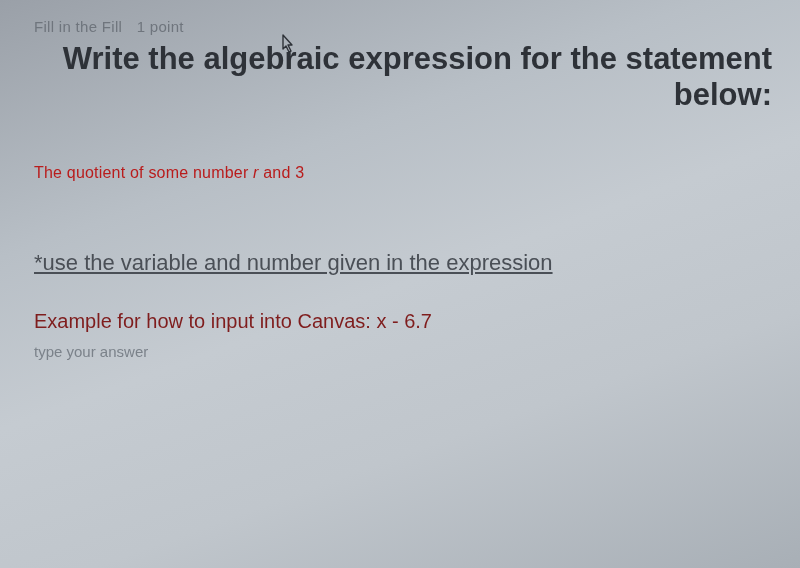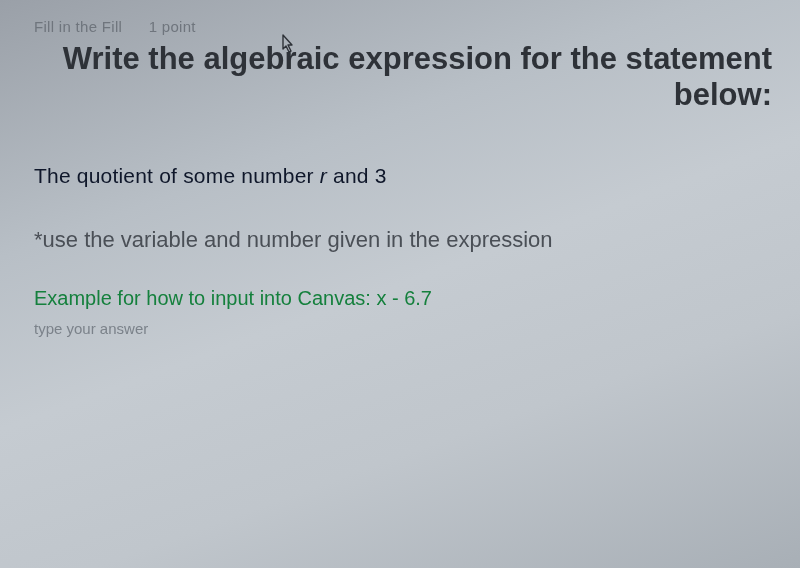--- a/index.html
+++ b/index.html
@@ -10,53 +10,54 @@
       color: #3a3e45;
       padding: 18px 28px 0 34px;
       position: relative;
     }
     .meta {
       font-size: 15px;
       color: #6f757d;
       letter-spacing: 0.3px;
       margin-bottom: 6px;
     }
-    .meta .points { margin-left: 22px; }
+    .meta .points { margin-left: 10px; }
     .title {
       font-size: 31px;
       font-weight: 700;
       color: #2e3238;
       line-height: 1.15;
       margin-bottom: 52px;
       position: relative;
       text-align: right;
     }
     .cursor-icon {
       position: absolute;
       top: -14px;
       left: 244px;
       width: 18px;
       height: 20px;
       pointer-events: none;
     }
     .problem {
-      font-size: 21px;
-      color: #0f172a;
-      margin-bottom: 39px;
+      font-size: 16px;
+      color: #b91c1c;
+      margin-bottom: 68px;
       letter-spacing: 0.2px;
     }
     .problem .varname { font-style: italic; }
     .instructions .line {
       font-size: 22px;
       color: #4a4f56;
       margin-bottom: 34px;
+      text-decoration: underline;
     }
     .example {
       font-size: 20px;
-      color: #15803d;
+      color: #7f1d1d;
       margin-top: 6px;
       margin-bottom: 10px;
     }
     .answer-wrap {
       margin-top: 6px;
     }
     .answer-input {
       width: 260px;
       border: none;
       background: transparent;

